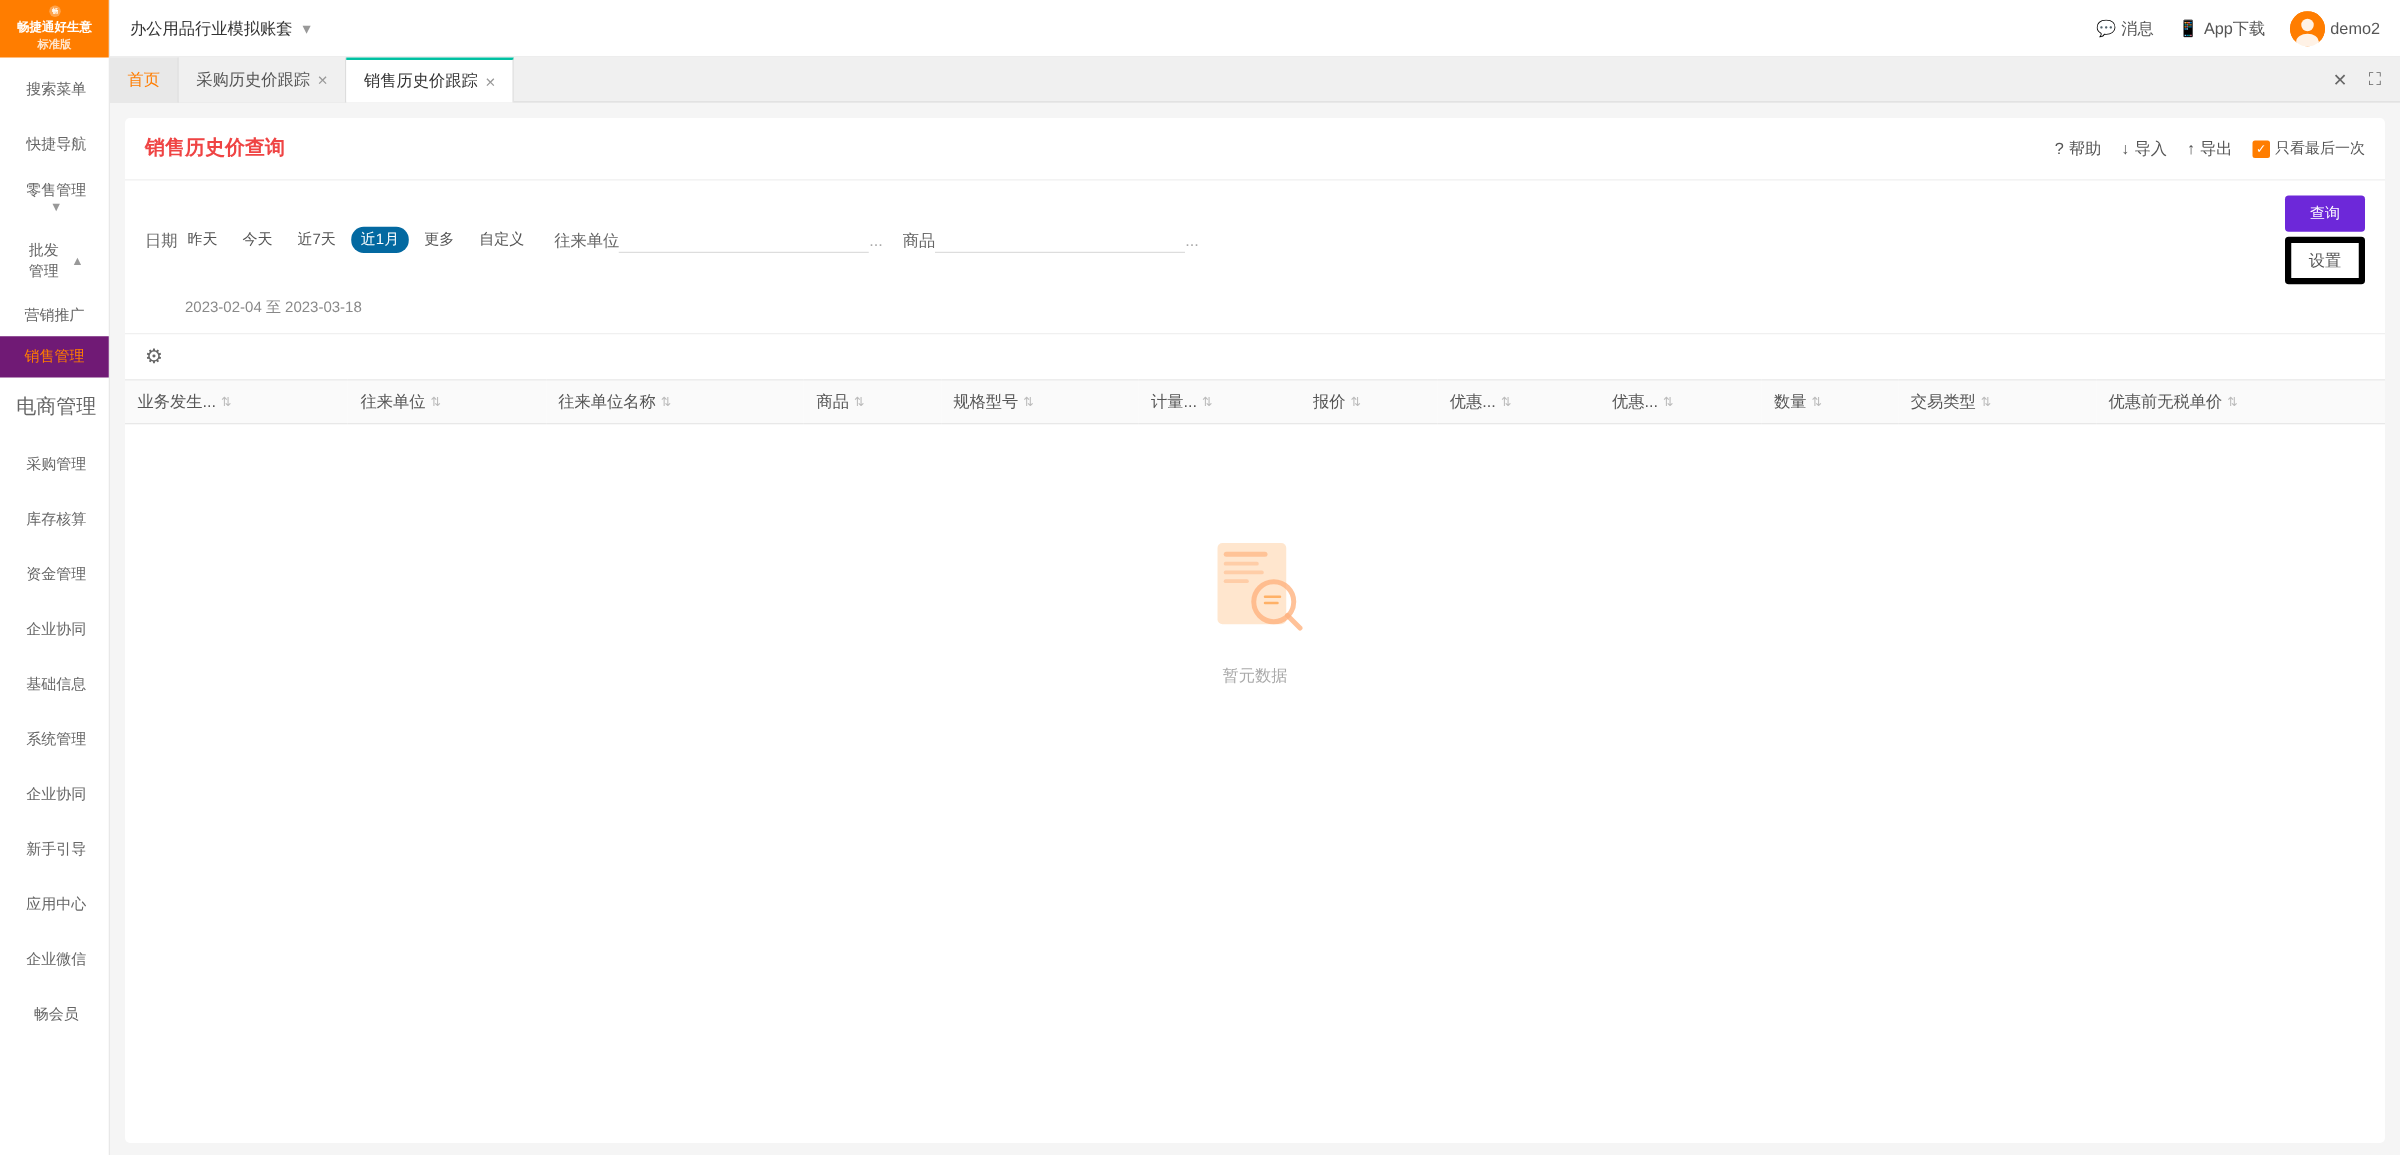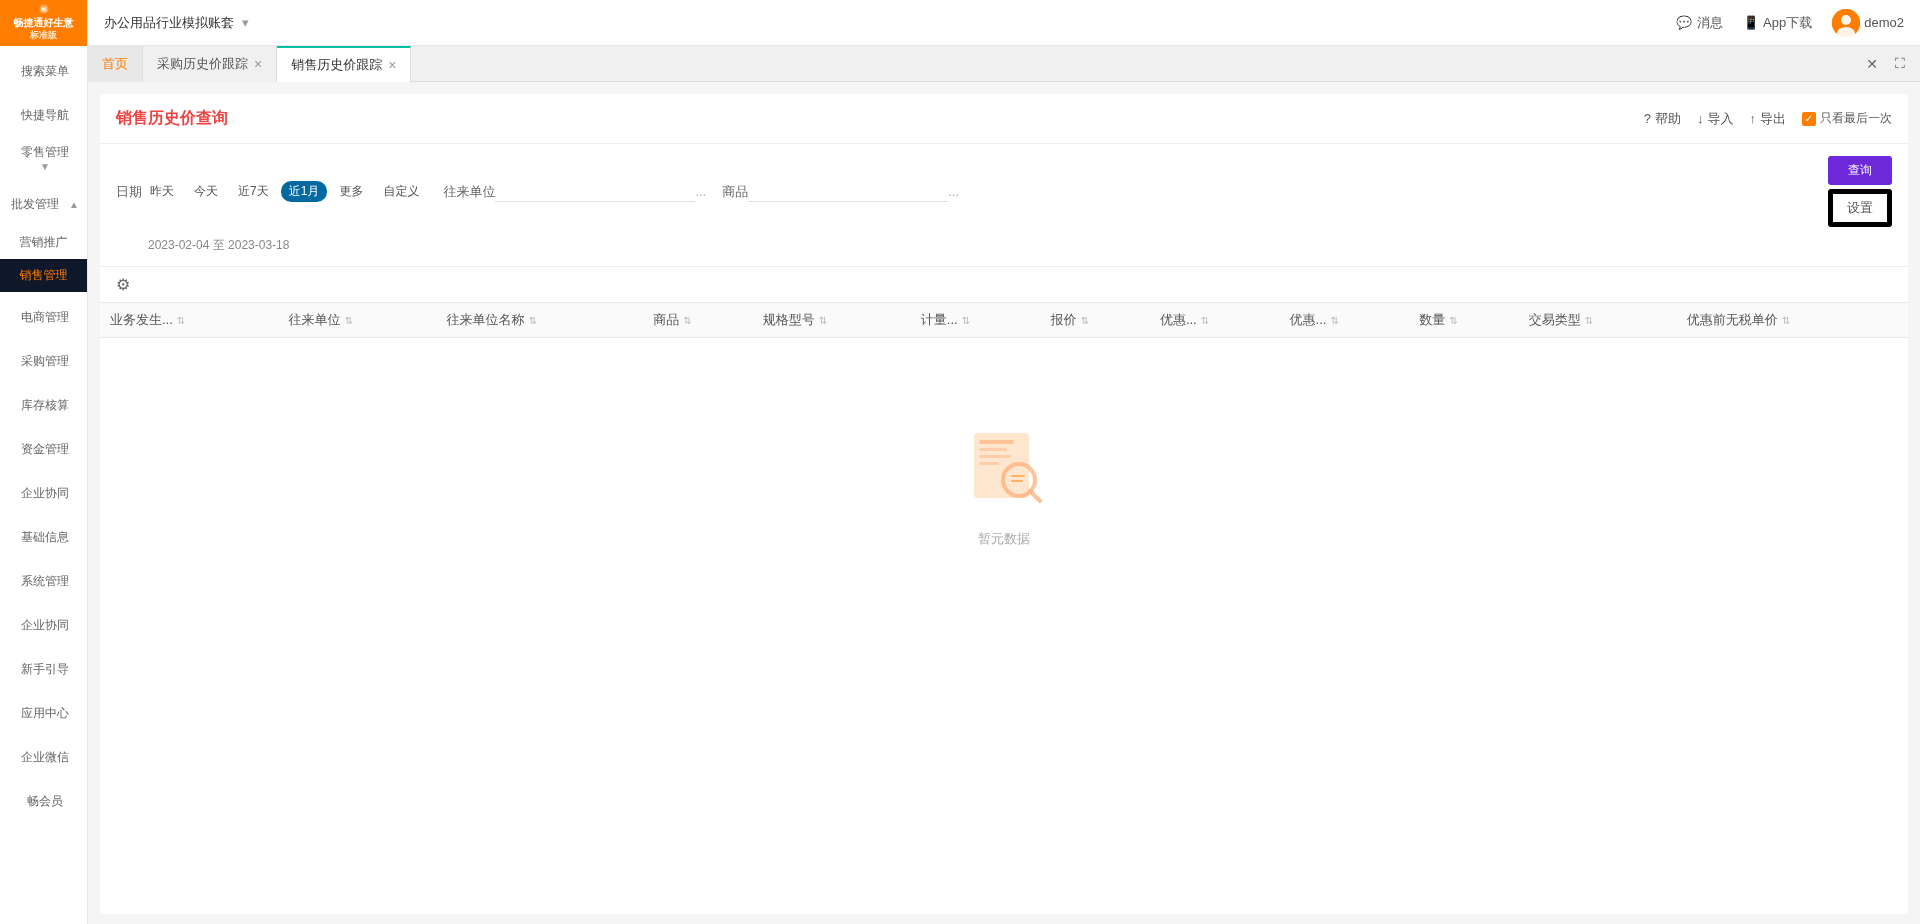--- a/index.html
+++ b/index.html
@@ -380,32 +380,32 @@
   <div class="sidebar-item">
     <span style="font-size:12px;">搜索菜单</span>
   </div>
   <div class="sidebar-item">
     <span style="font-size:12px;">快捷导航</span>
   </div>
   <div class="sidebar-item" style="flex-direction:column;justify-content:space-between;padding:10px 12px;">
     <span style="font-size:12px;">零售管理</span>
     <span style="font-size:10px;color:#999;">▼</span>
   </div>
-  <div class="sidebar-item" style="flex-direction:row;justify-content:space-between;padding:10px 8px;">
+  <div class="sidebar-item" style="flex-direction:row;justify-content:space-between;padding:10px 20px;">
     <span style="font-size:12px;">批发管理</span>
     <span style="font-size:10px;color:#999;">▲</span>
   </div>
   <div class="sidebar-sub-item">
     <span>营销推广</span>
   </div>
-  <div class="sidebar-sub-item active" style="color:#ff7d00;background:#0f172a;">
+  <div class="sidebar-sub-item active" style="color:#ff7d00;background:#701a75;">
     <span>销售管理</span>
   </div>
   <div class="sidebar-item">
-    <span style="font-size:12px;">电商管理</span>
+    <span style="font-size:16px;">电商管理</span>
   </div>
   <div class="sidebar-item">
     <span style="font-size:12px;">采购管理</span>
   </div>
   <div class="sidebar-item">
     <span style="font-size:12px;">库存核算</span>
   </div>
   <div class="sidebar-item">
     <span style="font-size:12px;">资金管理</span>
   </div>

